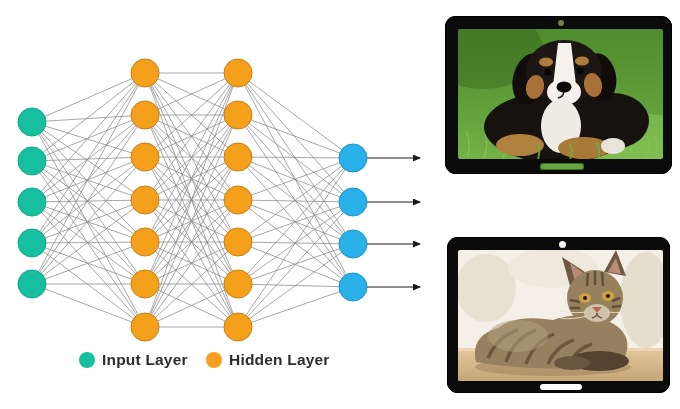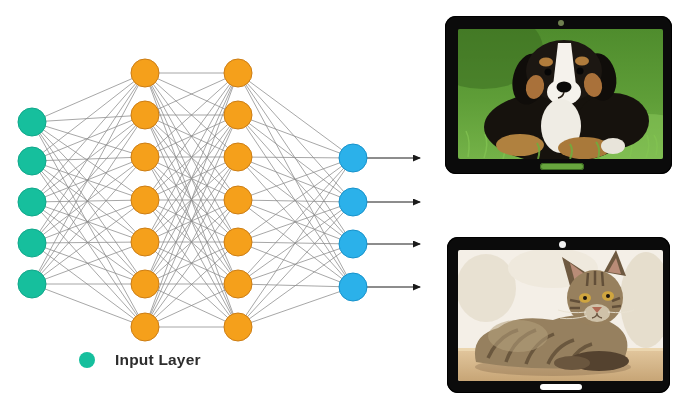--- a/index.html
+++ b/index.html
@@ -2,21 +2,21 @@
 <html><head>
 <meta charset="utf-8">
 <style>
   html,body{margin:0;padding:0;background:#ffffff;}
   .stage{
     position:relative;width:680px;height:409px;background:#ffffff;overflow:hidden;
     font-family:"Liberation Sans",sans-serif;
   }
   .network-svg{position:absolute;left:0;top:0;}
   
-  .legend-item{position:absolute;top:351px;display:flex;align-items:center;gap:20px;height:18px;padding-left:44px;}
+  .legend-item{position:absolute;top:351px;display:flex;align-items:center;gap:7px;height:18px;padding-left:44px;}
   .legend-dot{width:16px;height:16px;border-radius:50%;flex:0 0 auto;}
   .legend-label{font-size:15.5px;font-weight:600;color:#2d2d2d;letter-spacing:.2px;white-space:nowrap;}
   
   .tablet{position:absolute;background:#0b0b0b;border-radius:11px;box-shadow:0 0 0 1px #000 inset;}
   .tablet-screen{position:absolute;overflow:hidden;border-radius:2px;background:#222;}
   .tablet-screen svg{display:block;}
   .camera{position:absolute;border-radius:50%;}
   .home-pill{position:absolute;border-radius:4px;}
 </style>
 </head>
@@ -174,20 +174,24 @@
         <circle cx="353" cy="202" r="14" fill="#2bb1ea" stroke="#1792cb" stroke-width="1"></circle>
         <circle cx="353" cy="244" r="14" fill="#2bb1ea" stroke="#1792cb" stroke-width="1"></circle>
         <circle cx="353" cy="287" r="14" fill="#2bb1ea" stroke="#1792cb" stroke-width="1"></circle>
       </g>
   </svg>
 
   <div class="legend-item" style="left:35px">
     <span class="legend-dot" style="background: rgb(22, 191, 157);"></span>
     <span class="legend-label">Input Layer</span>
   </div>
+  <div class="legend-item" style="left:162px">
+    <span class="legend-dot" style="background: rgb(245, 160, 27);"></span>
+    <span class="legend-label">Hidden Layer</span>
+  </div>
 
   <div class="tablet" style="left:445px;top:16px;width:227px;height:158px;">
     <span class="camera" style="left:113px;top:4px;width:6px;height:6px;background:#6f8050;"></span>
     <div class="tablet-screen" style="left:13px;top:13px;width:205px;height:130px;" aria-label="Bernese Mountain Dog puppy lying in green grass">
       <svg width="205" height="130" viewBox="0 0 205 130">
         <defs>
           <linearGradient id="grass" x1="0" y1="0" x2="0" y2="1">
             <stop offset="0" stop-color="#4f8c2d"></stop>
             <stop offset="0.55" stop-color="#5f9e38"></stop>
             <stop offset="1" stop-color="#74b248"></stop>

